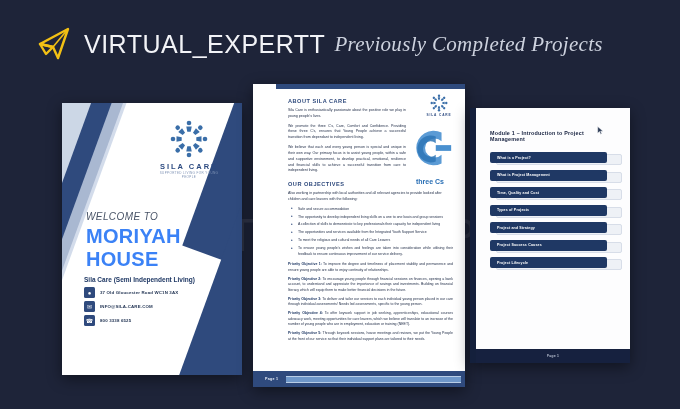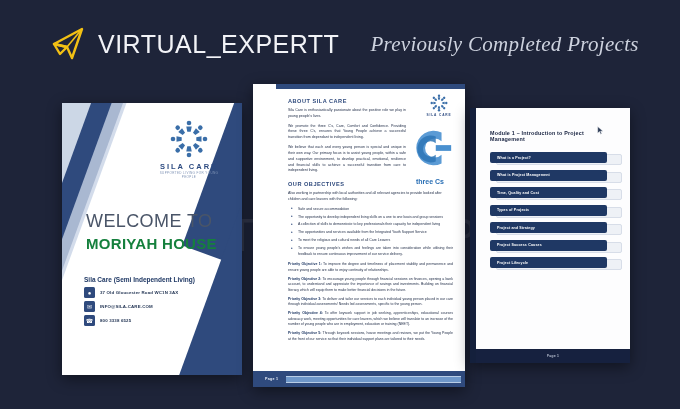--- a/index.html
+++ b/index.html
@@ -5,24 +5,24 @@
   * { box-sizing: border-box; margin: 0; padding: 0; }
   html, body {
     width: 680px; height: 409px;
     background: #1e2439;
     font-family: "Liberation Sans", sans-serif;
     overflow: hidden;
   }
   .stage { position: relative; width: 680px; height: 409px; background: #1e2439; }
 
   
-  .header { position: absolute; left: 0; top: 0; width: 680px; height: 88px; display: flex; align-items: center; padding-left: 48px; }
+  .header { position: absolute; left: 0; top: 0; width: 680px; height: 88px; display: flex; align-items: center; padding-left: 34px; }
   .logo-mark { width: 40px; height: 40px; flex: 0 0 40px; margin-right: 10px; }
   .brand { color: #f2f3f7; font-size: 25px; letter-spacing: 0.5px; font-weight: 400; white-space: nowrap; }
-  .tagline { color: #cdd2de; font-size: 21px; font-style: italic; font-family: "Liberation Serif", serif; margin-left: 31px; white-space: nowrap; letter-spacing: 0.3px; }
+  .tagline { color: #cdd2de; font-size: 21px; font-style: italic; font-family: "Liberation Serif", serif; margin-left: 9px; white-space: nowrap; letter-spacing: 0.3px; }
 
   
   .doc { position: absolute; background: #ffffff; box-shadow: 0 4px 14px rgba(0,0,0,0.45); overflow: hidden; padding-left: 23px; }
 
   
   #doc-cover { left: 62px; top: 103px; width: 180px; height: 272px; }
   .cover-diag-wrap { position: absolute; inset: 0; overflow: hidden; }
   .cv-band { position: absolute; }
   .cv-b1 { left: -60px; top: -40px; width: 58px; height: 400px; background: #8fa6c8; transform: rotate(20deg); opacity: .45; }
   .cv-b2 { left: -26px; top: -46px; width: 30px; height: 400px; background: #2f4a7d; transform: rotate(20deg); }
@@ -32,22 +32,22 @@
   .cv-b7 { right: -44px; bottom: -140px; width: 34px; height: 290px; background: #4b72ab; transform: rotate(20deg); }
   .cv-b8 { right: -22px; bottom: -140px; width: 12px; height: 290px; background: #d4ddec; transform: rotate(20deg); }
 
   .cover-logo { position: absolute; left: 92px; top: 14px; width: 70px; text-align: center; }
   .ring { position: relative; width: 44px; height: 44px; margin: 0 auto; }
   .ring svg { display: block; }
   .cover-logo-name { font-size: 7.5px; letter-spacing: 2px; color: #2c4a80; font-weight: 700; margin-top: 1px; }
   .cover-logo-sub { font-size: 3px; letter-spacing: .4px; color: #7f93b5; }
 
   .cover-welcome { position: absolute; left: 24px; top: 108px; }
-  .cover-welcome .w1 { font-size: 18px; color: #4a5568; letter-spacing: .4px; }
-  .cover-welcome .w2 { font-size: 15px; color: #15803d; font-weight: 700; letter-spacing: .3px; margin-top: 3px; }
+  .cover-welcome .w1 { font-size: 10px; color: #4a5568; letter-spacing: .4px; font-style: italic; }
+  .cover-welcome .w2 { font-size: 20px; color: #3b82f6; font-weight: 700; letter-spacing: .3px; margin-top: 3px; }
 
   .cover-contact { position: absolute; left: 22px; bottom: 46px; width: 140px; }
   .cc-title { font-size: 6.5px; font-weight: 700; color: #1f3864; margin-bottom: 4px; }
   .cc-row { display: flex; align-items: center; margin-bottom: 3px; }
   .cc-ico { width: 11px; height: 11px; flex: 0 0 11px; background: #2f4a7d; border-radius: 1.5px; margin-right: 5px; display: flex; align-items: center; justify-content: center; color: #fff; font-size: 6px; line-height: 1; }
   .cc-txt { font-size: 4.4px; color: #243655; letter-spacing: .15px; font-weight: 600; }
 
   
   #doc-about { left: 253px; top: 84px; width: 212px; height: 303px; }
   .ab-topbar { height: 5px; background: #2f4a7d; }

